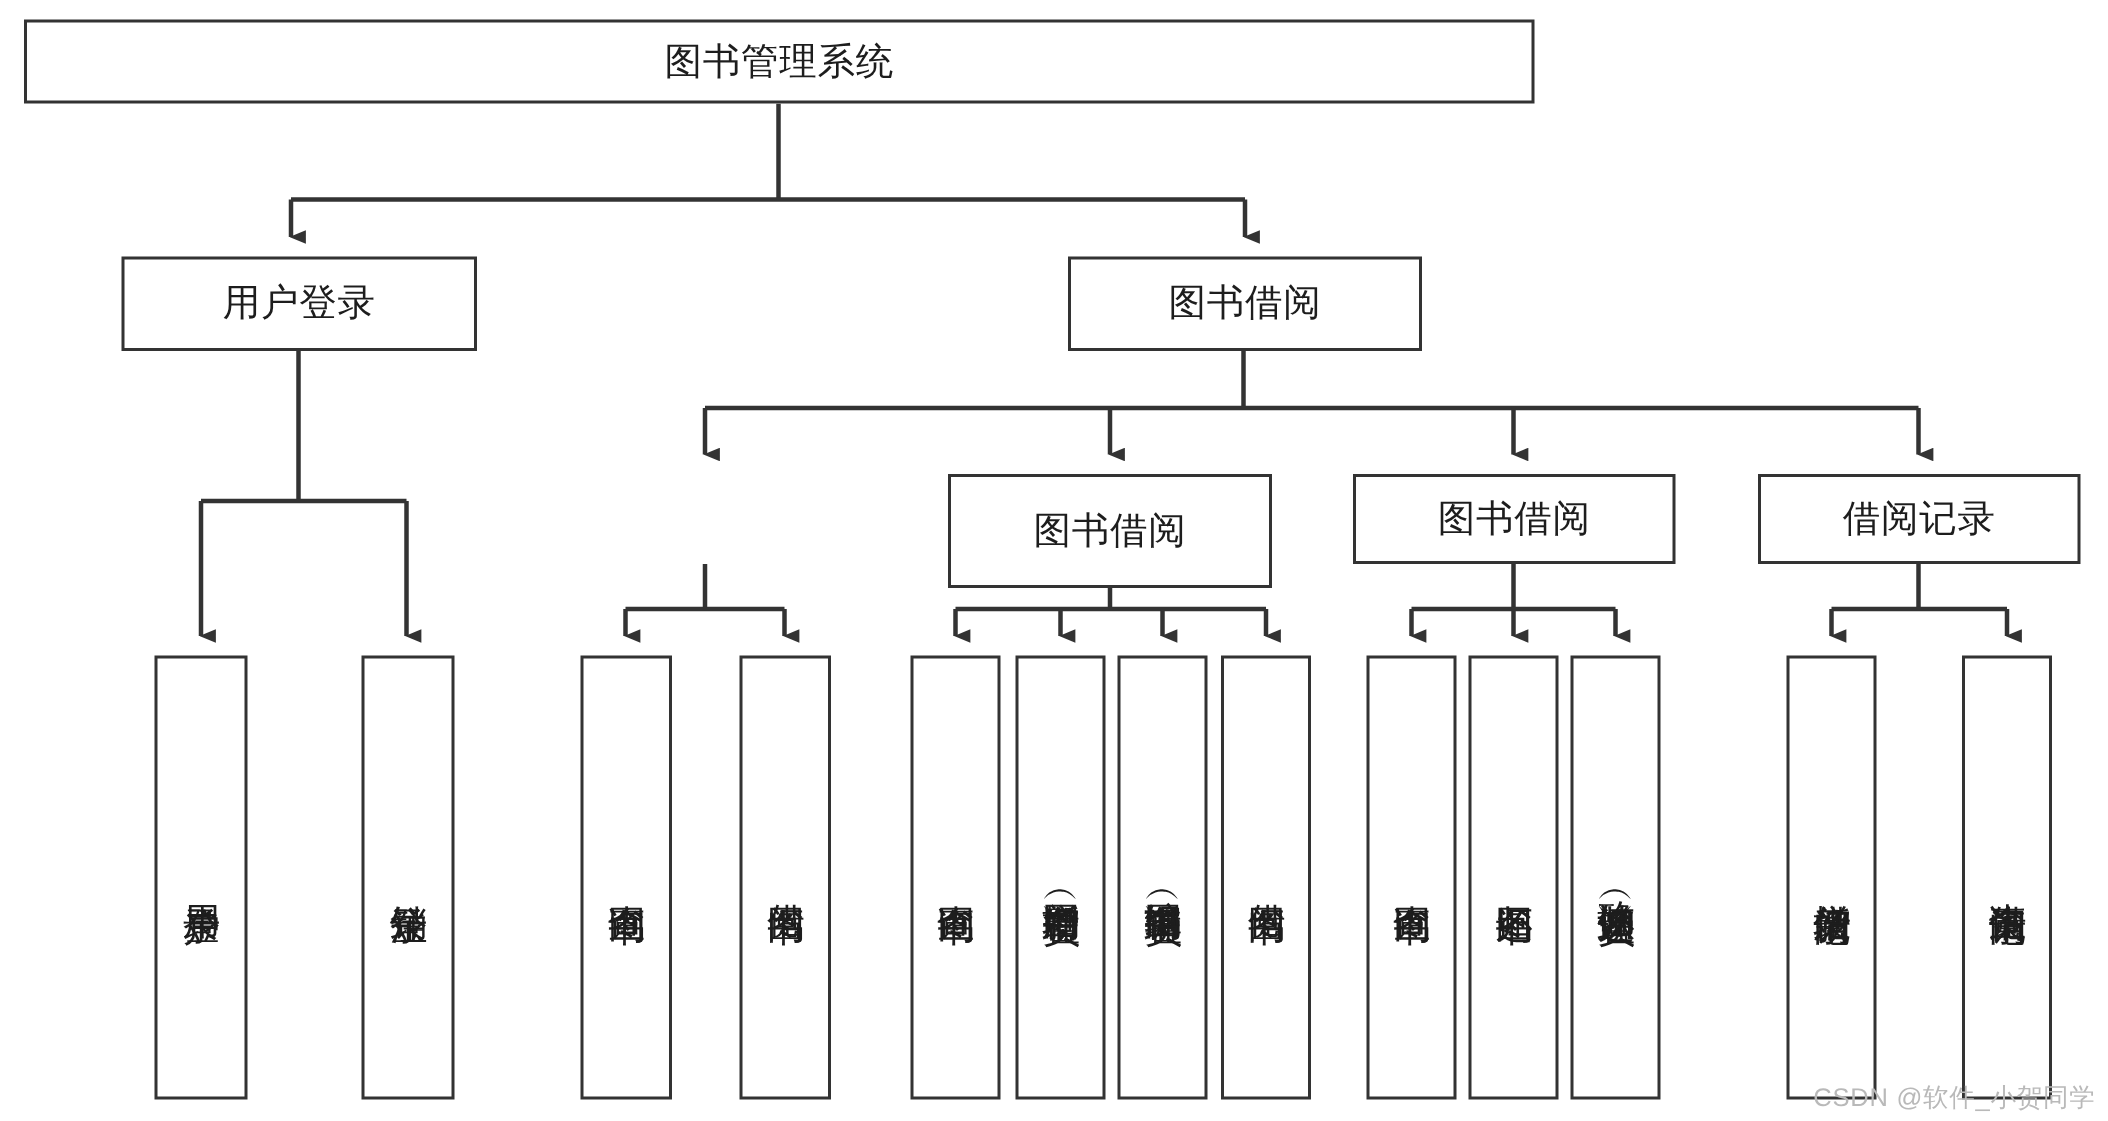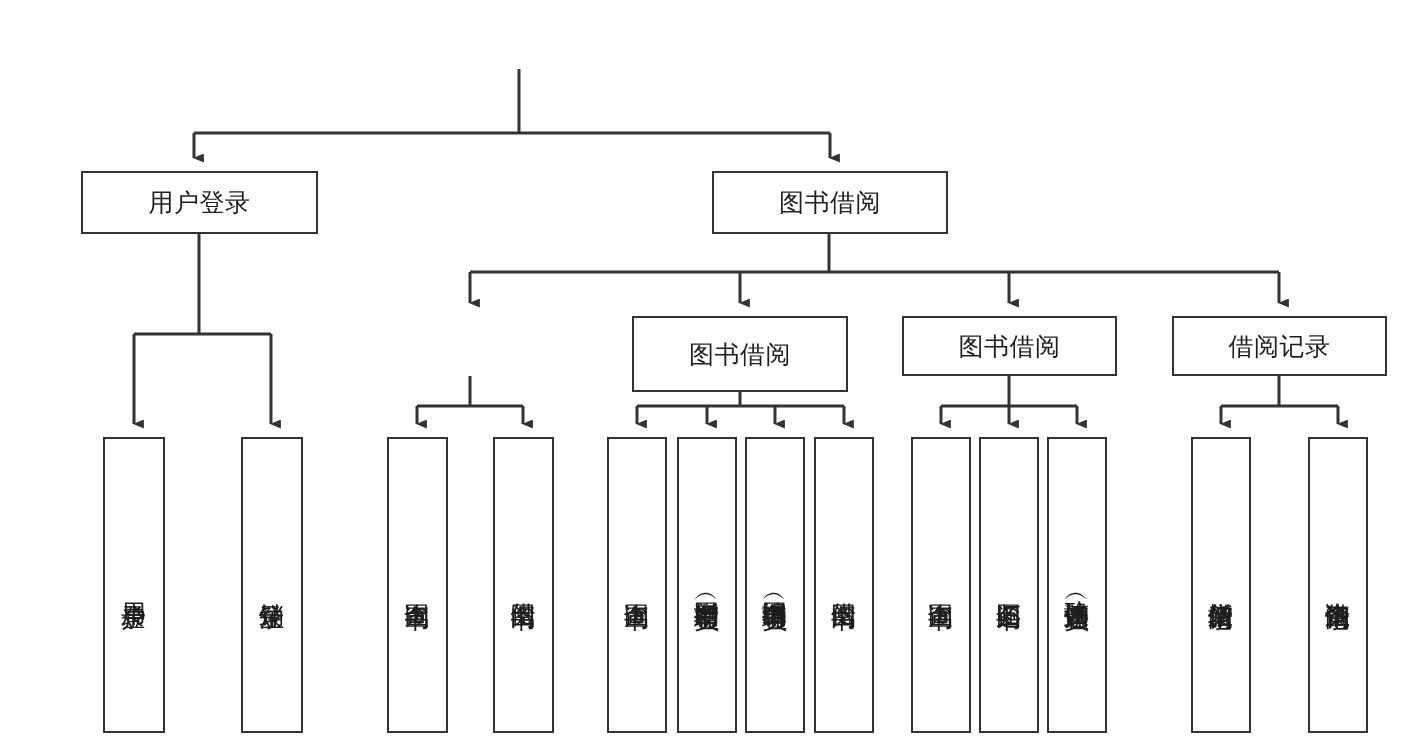--- a/index.html
+++ b/index.html
@@ -120,20 +120,23 @@
       <path d="M1009,406 L1009,424" marker-end="url(#arw)"></path>
       <path d="M1077,406 L1077,424" marker-end="url(#arw)"></path>
 
       <path d="M1279,376 L1279,406"></path>
       <path d="M1221,406 L1338,406"></path>
       <path d="M1221,406 L1221,424" marker-end="url(#arw)"></path>
       <path d="M1338,406 L1338,424" marker-end="url(#arw)"></path>
     </g>
   </svg>
 
+  <div class="node" style="left:16px; top:13px; width:1007px; height:56px;">
+    <span class="lbl">图书管理系统</span>
+  </div>
 
   <div class="node" style="left:81px; top:171px; width:237px; height:63px;">
     <span class="lbl">用户登录</span>
   </div>
   <div class="node" style="left:712px; top:171px; width:236px; height:63px;">
     <span class="lbl">图书借阅</span>
   </div>
 
   <div class="node" style="left:632px; top:316px; width:216px; height:76px;">
     <span class="lbl">图书借阅</span>
@@ -182,13 +185,14 @@
     <span class="lbl">确认归还（管理员）</span>
   </div>
 
   <div class="node vert" style="left:1191px; top:437px; width:60px; height:296px;">
     <span class="lbl">新增借阅记录</span>
   </div>
   <div class="node vert" style="left:1308px; top:437px; width:60px; height:296px;">
     <span class="lbl">查询借阅记录</span>
   </div>
 
+  <div id="watermark">CSDN @软件_小贺同学</div>
 </div>
 
 </body></html>

